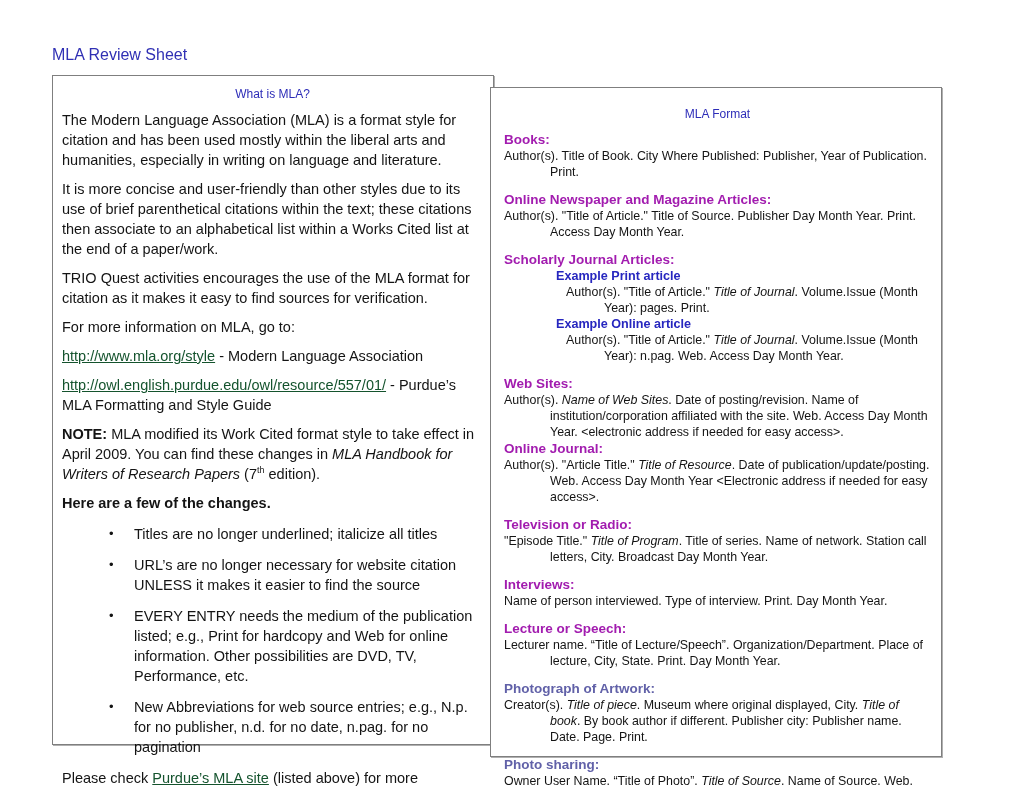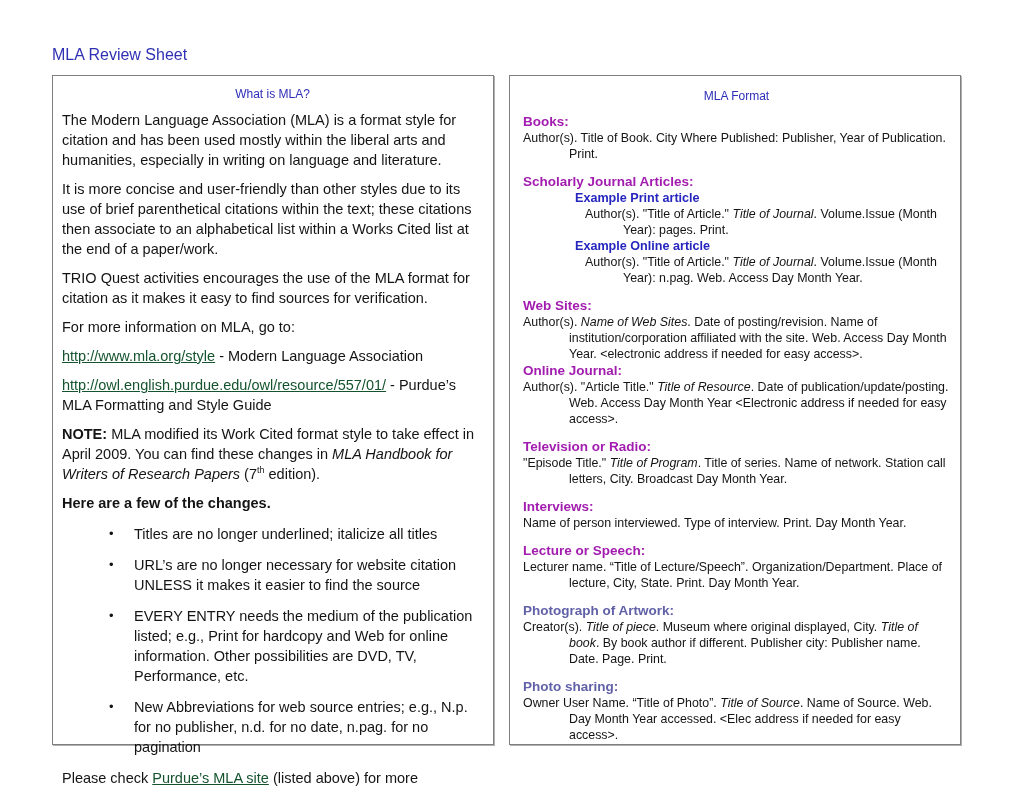--- a/index.html
+++ b/index.html
@@ -18,21 +18,21 @@
     color: #3030b4;
   }
   .panel {
     position: absolute;
     top: 75px; height: 670px;
     border: 1px solid #7f7f7f;
     box-shadow: 1px 1px 0 #b0b0b0;
     background: #ffffff;
   }
   .panel-left  { left: 52px;  width: 442px; padding: 8px 10px 8px 9px; }
-  .panel-right { left: 509px; width: 452px; padding: 10px 10px 4px 13px; }
+  .panel-right { left: 490px; width: 452px; padding: 16px 10px 4px 13px; margin-top: 12px; }
 
   
   .panel-heading {
     text-align: center;
     font-size: 12px;
     color: #2d2db8;
     margin-top: 3px;
     margin-bottom: 9px;
     font-weight: normal;
   }
@@ -122,20 +122,24 @@
     </div>
 </div>
 
 <div class="panel panel-right">
   <div class="panel-heading">MLA Format</div>
   <div id="right-content">
       <div class="section" data-idx="0">
         <div class="section-heading">Books:</div>
         <div class="entry"><span>Author(s). Title of Book. City Where Published: Publisher, Year of Publication. Print.</span></div>
       </div>
+      <div class="section" data-idx="1">
+        <div class="section-heading">Online Newspaper and Magazine Articles:</div>
+        <div class="entry"><span>Author(s). "Title of Article." Title of Source. Publisher Day Month Year. Print. Access Day Month Year.</span></div>
+      </div>
       <div class="section" data-idx="2">
         <div class="section-heading">Scholarly Journal Articles:</div>
         <div class="subheading">Example Print article</div>
         <div class="subentry"><span>Author(s). "Title of Article." </span><span class="it">Title of Journal</span><span>. Volume.Issue (Month Year): pages. Print.</span></div>
         <div class="subheading">Example Online article</div>
         <div class="subentry"><span>Author(s). "Title of Article." </span><span class="it">Title of Journal</span><span>. Volume.Issue (Month Year): n.pag. Web. Access Day Month Year.</span></div>
       </div>
       <div class="section" data-idx="3">
         <div class="section-heading">Web Sites:</div>
         <div class="entry"><span>Author(s). </span><span class="it">Name of Web Sites</span><span>. Date of posting/revision. Name of institution/corporation affiliated with the site. Web. Access Day Month Year. &lt;electronic address if needed for easy access&gt;.</span></div>

